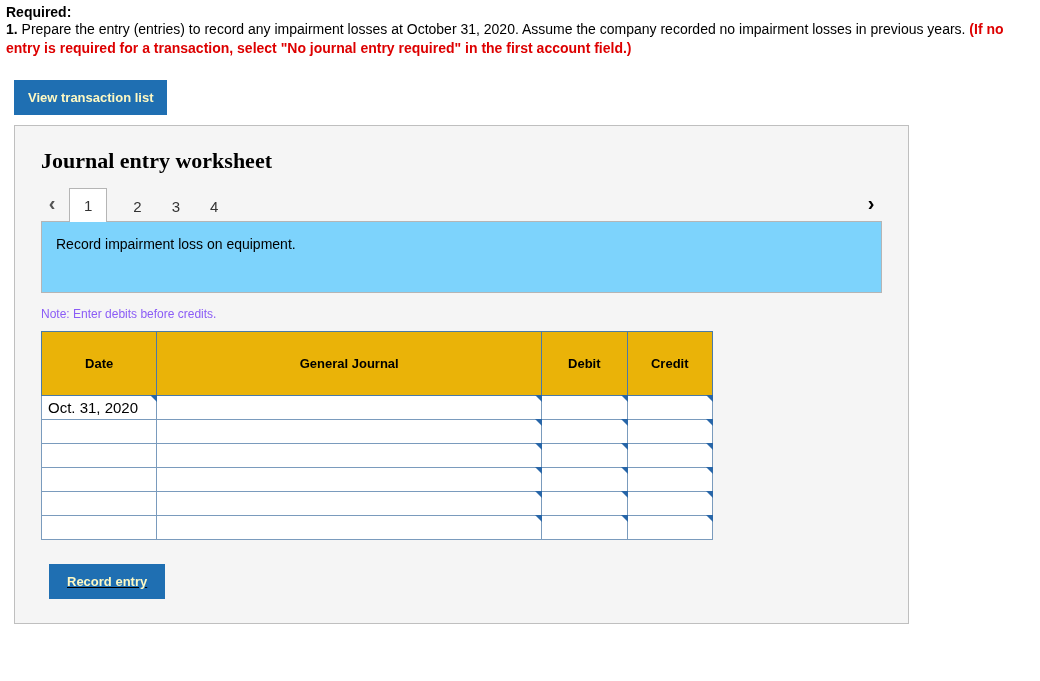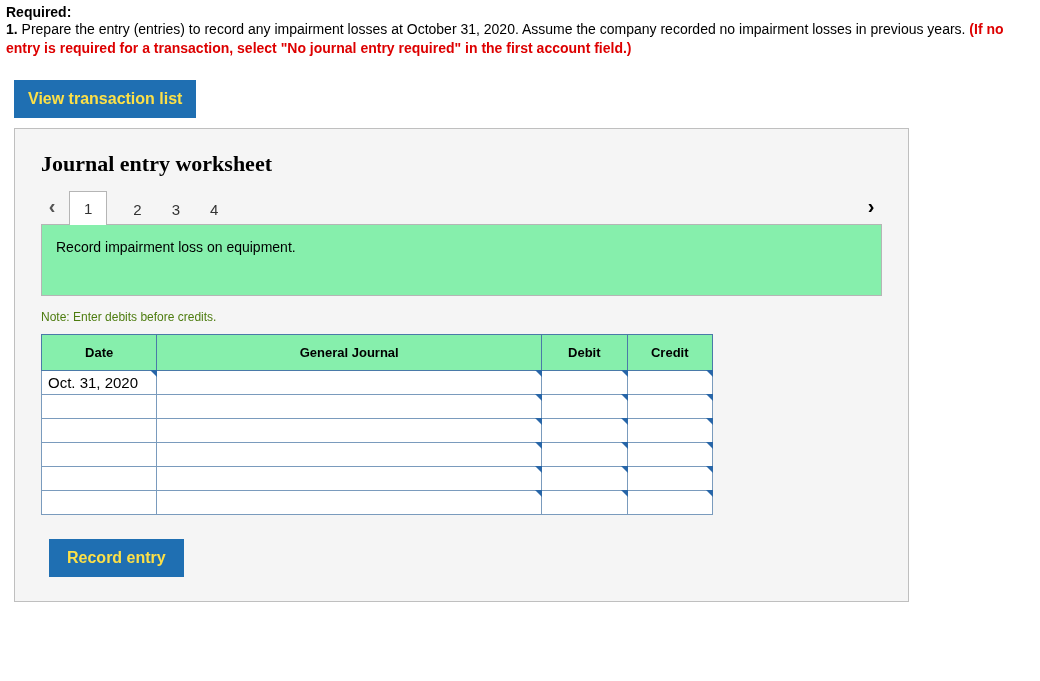--- a/index.html
+++ b/index.html
@@ -17,24 +17,24 @@
     .instruction {
       font-size: 14px;
       line-height: 1.35;
       margin-bottom: 22px;
     }
     .instruction .bold { font-weight: bold; }
     .instruction .red-bold { color: #d00; font-weight: bold; }
     .btn {
       display: inline-block;
       background: #1f6fb2;
-      color: #fde047;
+      color: #fef9c3;
       border: none;
       padding: 10px 14px;
-      font-size: 16px;
+      font-size: 13px;
       font-weight: bold;
       cursor: pointer;
       font-family: inherit;
     }
     .btn-top { margin-left: 8px; margin-bottom: 10px; }
     .worksheet-panel {
       border: 1px solid #bfbfbf;
       background: #f5f5f5;
       width: 895px;
       padding: 22px 26px 24px 26px;
@@ -79,44 +79,44 @@
       background: #fff;
       border: 1px solid #b5b5b5;
       border-bottom: none;
       padding: 8px 14px;
       font-size: 15px;
       position: relative;
       top: 1px;
       z-index: 2;
     }
     .description-box {
-      background: #86efac;
+      background: #7dd3fc;
       border: 1px solid #b5b5b5;
       padding: 14px 14px 40px 14px;
       font-size: 14px;
       margin-top: -1px;
       position: relative;
       z-index: 1;
     }
     .note {
-      color: #4d7c0f;
+      color: #8b5cf6;
       font-size: 12px;
       margin-top: 14px;
       margin-bottom: 10px;
     }
     .je-table {
       border-collapse: collapse;
       width: 672px;
     }
     .je-table th {
-      background: #86efac;
+      background: #eab308;
       border: 1px solid #4a7aa8;
       font-size: 13px;
       font-weight: bold;
-      padding: 10px 4px;
+      padding: 24px 4px;
       text-align: center;
     }
     .je-table td {
       border: 1px solid #7a9bbd;
       background: #fff;
       height: 24px;
       font-size: 12px;
       padding: 2px 6px;
       position: relative;
     }
@@ -131,20 +131,21 @@
       top: -1px;
       width: 0; height: 0;
       border-top: 7px solid #2866a8;
       border-left: 7px solid transparent;
     }
     .cell-value { font-size: 15px; }
     .action-row {
       display: flex;
       margin-top: 24px;
       gap: 16px;
+      text-decoration: underline;
     }
     .action-row .btn { padding: 10px 18px; }
     .spacer { flex: 1; }
     .btn-record { margin-left: 8px; }
     .btn-clear { margin-left: 90px; }
   </style>
 </head>
 <body>
 
 

